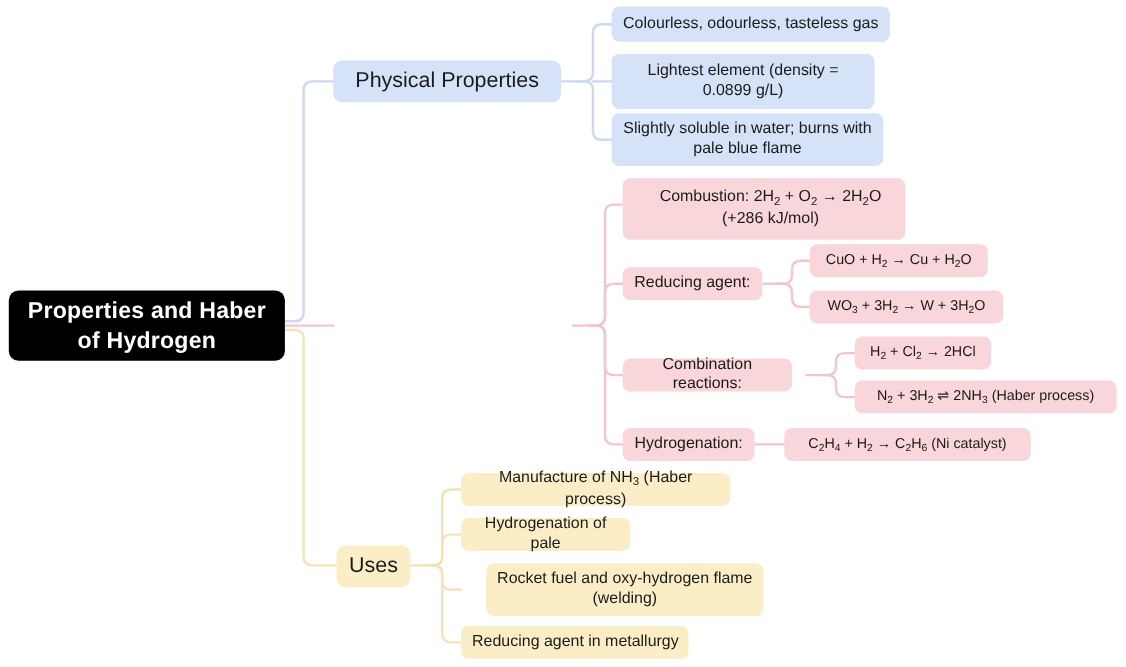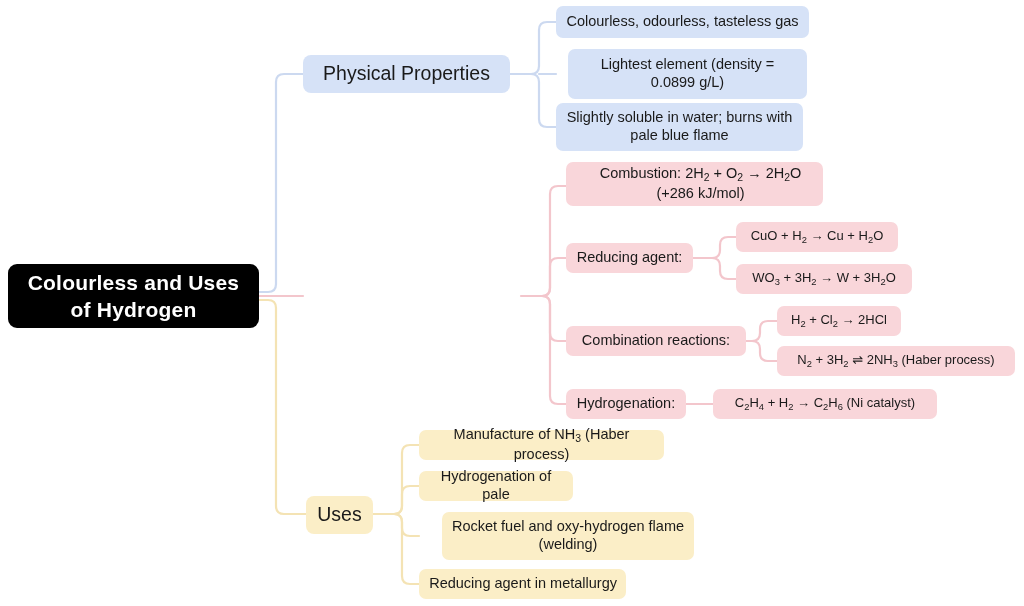--- a/index.html
+++ b/index.html
@@ -108,59 +108,59 @@
       <path d="M373,514 L388,514"></path>
       <path d="M388,514 L394,514 Q402,514 402,506 L402,453 Q402,445 410,445 L419,445"></path>
       <path d="M388,514 L394,514 Q402,514 402,506 L402,494 Q402,486 410,486 L419,486"></path>
       <path d="M388,514 L394,514 Q402,514 402,522 L402,528 Q402,536 410,536 L419,536"></path>
       <path d="M388,514 L394,514 Q402,514 402,522 L402,576 Q402,584 410,584 L419,584"></path>
     </g>
   </svg>
 
   <div class="node root" style="left:8px; top:264px; width:251px; height:64px;">
     <span class="txt">
-      <span>Colourless and Uses</span><br>
+      <span>Properties and Haber</span><br>
       <span>of Hydrogen</span>
     </span>
   </div>
 
   <div class="node leaf blue" style="left:556px; top:6px; width:253px; height:32px;">
     <span class="txt">Colourless, odourless, tasteless gas</span>
   </div>
 
   <div class="node branch blue" style="left:303px; top:55px; width:207px; height:38px;">
     <span class="txt">Physical Properties</span>
   </div>
 
-  <div class="node leaf blue" style="left:556px; top:49px; width:239px; height:50px;margin-left:12px;">
+  <div class="node leaf blue" style="left:556px; top:49px; width:239px; height:50px;">
     <span class="txt">Lightest element (density = 0.0899 g/L)</span>
   </div>
 
   <div class="node leaf blue" style="left:556px; top:103px; width:247px; height:48px;">
     <span class="txt">Slightly soluble in water; burns with pale blue flame</span>
   </div>
 
 
-  <div class="node leaf pink" style="left:566px; top:162px; width:257px; height:44px;padding-left:12px;">
+  <div class="node leaf pink" style="left:566px; top:162px; width:257px; height:56px;padding-left:12px;">
     <span class="txt">Combustion: 2H<sub>2</sub> + O<sub>2</sub> → 2H<sub>2</sub>O (+286 kJ/mol)</span>
   </div>
 
   <div class="node leaf pink" style="left:566px; top:243px; width:127px; height:30px;">
     <span class="txt">Reducing agent:</span>
   </div>
 
   <div class="node leaf2 pink" style="left:736px; top:222px; width:162px; height:30px;">
     <span class="txt">CuO + H<sub>2</sub> → Cu + H<sub>2</sub>O</span>
   </div>
 
   <div class="node leaf2 pink" style="left:736px; top:264px; width:176px; height:30px;">
     <span class="txt">WO<sub>3</sub> + 3H<sub>2</sub> → W + 3H<sub>2</sub>O</span>
   </div>
 
-  <div class="node leaf pink" style="left:566px; top:326px; width:180px; height:30px;text-align:center;">
+  <div class="node leaf pink" style="left:566px; top:326px; width:154px; height:30px;text-align:center;">
     <span class="txt">Combination reactions:</span>
   </div>
 
   <div class="node leaf2 pink" style="left:777px; top:306px; width:124px; height:30px;">
     <span class="txt">H<sub>2</sub> + Cl<sub>2</sub> → 2HCl</span>
   </div>
 
   <div class="node leaf2 pink" style="left:777px; top:346px; width:238px; height:30px;">
     <span class="txt">N<sub>2</sub> + 3H<sub>2</sub> ⇌ 2NH<sub>3</sub> (Haber process)</span>
   </div>

